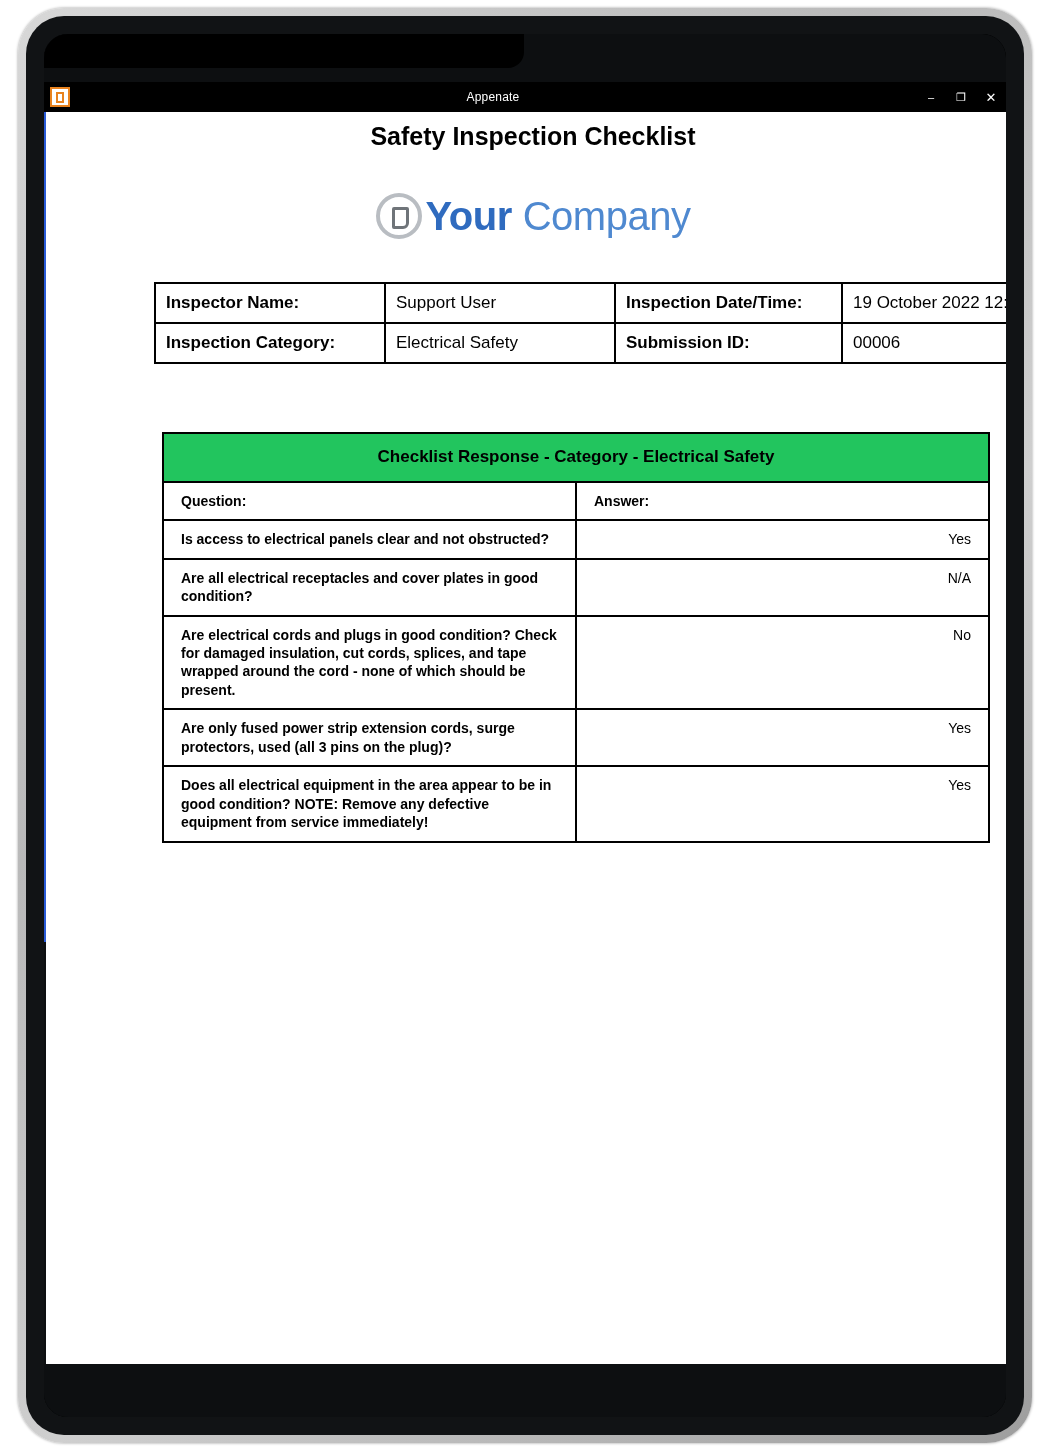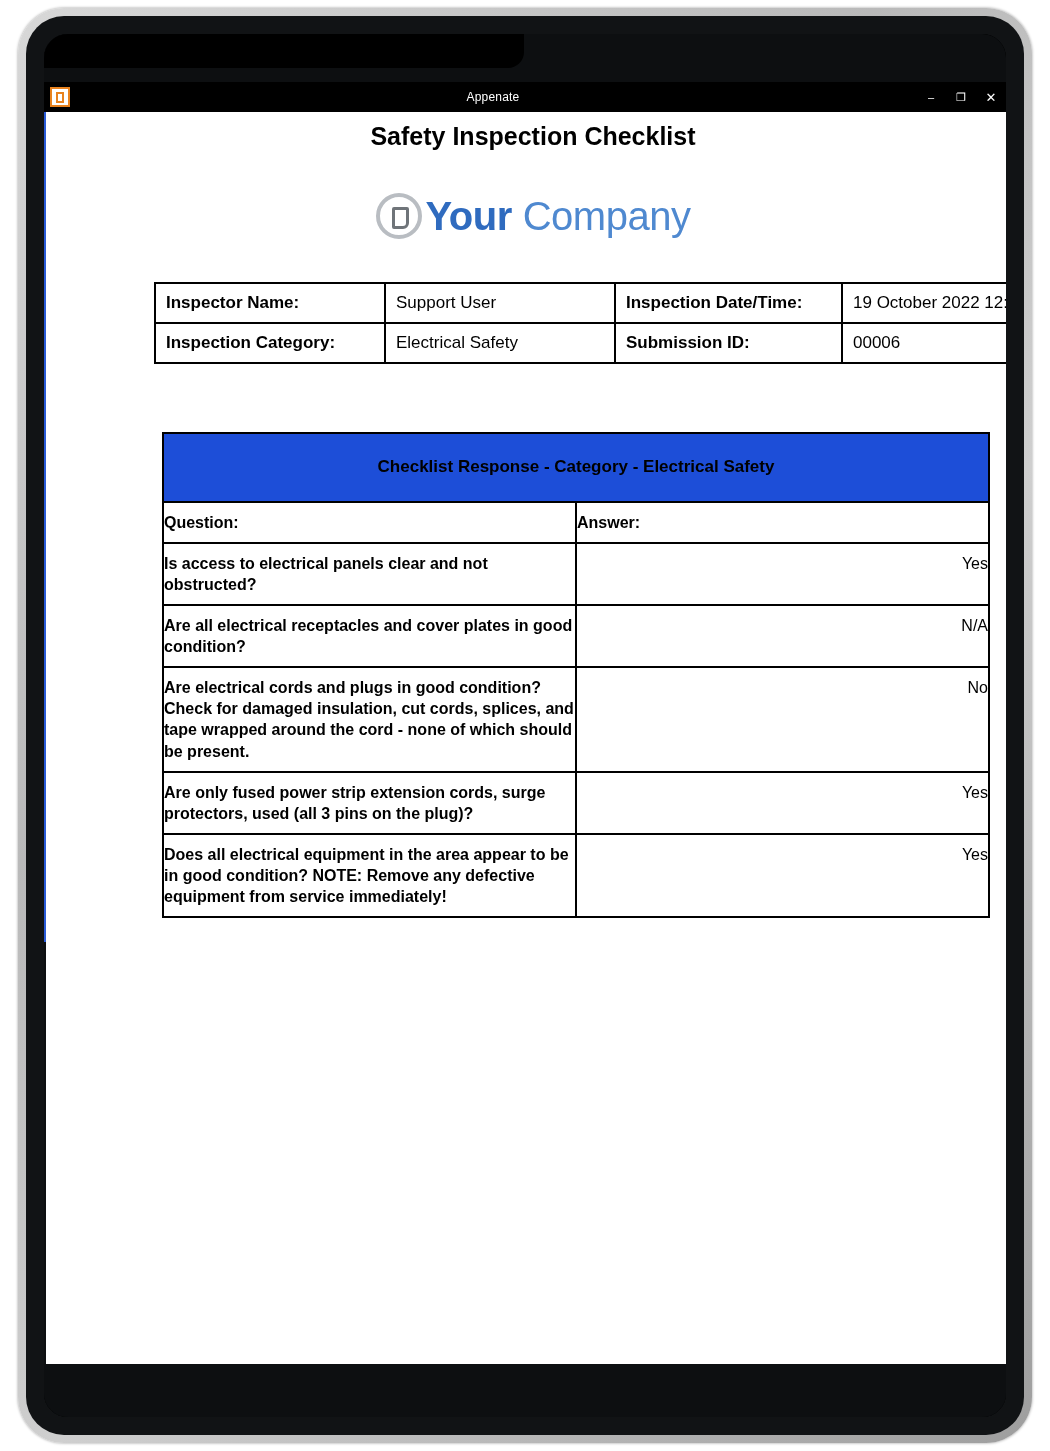--- a/index.html
+++ b/index.html
@@ -232,32 +232,32 @@
 
   
   #checklist-table {
     border-collapse: collapse;
     margin: 68px 0 0 118px;
     width: 828px;
     table-layout: fixed;
   }
   #checklist-table td {
     border: 2px solid #000;
-    padding: 9px 0;
-    font-size: 16px;
+    padding: 9px 17px;
+    font-size: 14px;
     color: #000;
     vertical-align: top;
     line-height: 1.32;
   }
   #checklist-head td {
-    background: #1d4ed8;
+    background: #22c55e;
     text-align: center;
     font-weight: bold;
     font-size: 17px;
-    padding: 22px 10px;
+    padding: 12px 10px;
   }
   #checklist-table td.qcol { width: 628px; }
   #checklist-table td.acol { width: 200px; }
   .qtext { font-weight: bold; }
   .atext { font-weight: normal; text-align: right; }
   .colhdr { font-weight: bold; }
 
   
   #bottom-strip {
     position: absolute;

